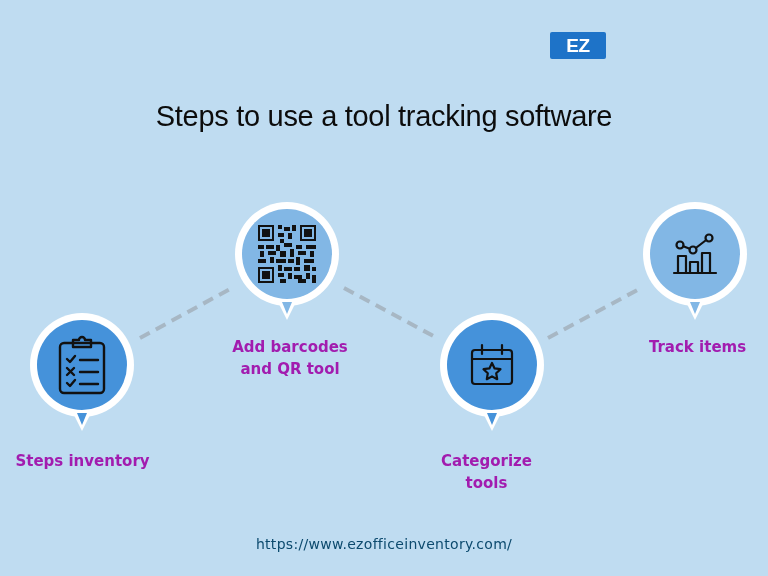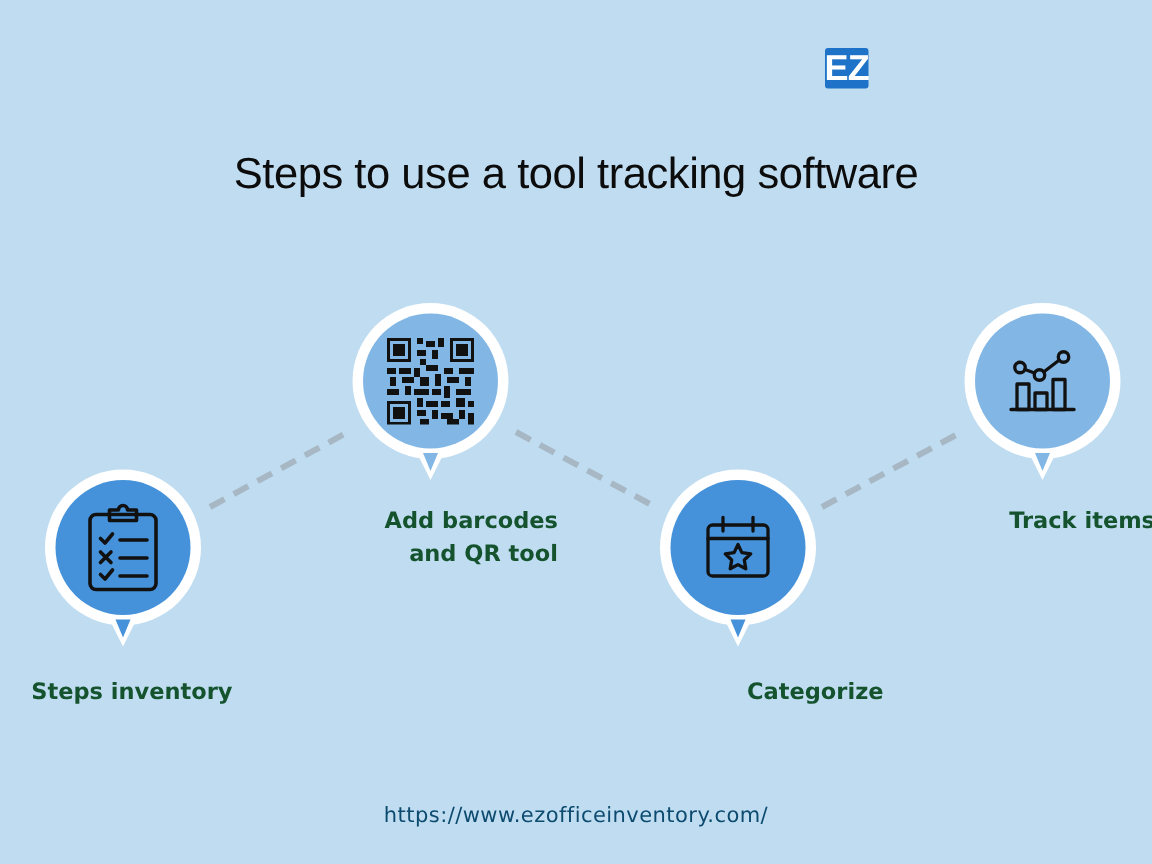--- a/index.html
+++ b/index.html
@@ -7,22 +7,22 @@
     width: 768px; height: 576px; overflow: hidden;
     background: #bfdcf1;
     position: relative;
     font-family: "DejaVu Sans", sans-serif;
   }
   .logo {
     position: absolute; left: 550px; top: 32px;
     display: flex; align-items: center; gap: 6px;
   }
   .logo-badge {
-    width: 29px; height: 27px; background: #1e73c8; color: #fff;
-    font-family: "Liberation Sans", sans-serif; font-weight: bold; font-size: 24px;
+    width: 56px; height: 27px; background: #1e73c8; color: #fff;
+    font-family: "Liberation Sans", sans-serif; font-weight: bold; font-size: 19px;
     display: flex; align-items: center; justify-content: center; border-radius: 2px;
     letter-spacing: -0.5px;
   }
   .logo-text {
     color: #1e73c8; font-family: "DejaVu Sans", sans-serif; font-size: 17px; font-weight: 500;
   }
   .title {
     position: absolute; left: 0; right: 0; top: 100px; text-align: center;
     font-family: "Liberation Sans", sans-serif; font-weight: normal; font-size: 29px;
     color: #0c0c0c; letter-spacing: -0.3px;
@@ -44,23 +44,23 @@
   .node .tail-inner {
     position: absolute; left: 47px; bottom: -8px; width: 0; height: 0;
     border-left: 5px solid transparent; border-right: 5px solid transparent;
     border-top: 12px solid;
   }
   .dark { background: #4592da; }
   .dark-t { border-top-color: #4592da !important; }
   .light { background: #82b7e5; }
   .light-t { border-top-color: #82b7e5 !important; }
   .label {
-    position: absolute; text-align: right;
+    position: absolute; text-align: center;
     font-family: "DejaVu Sans", sans-serif; font-weight: bold; font-size: 15px;
-    color: #14532d; line-height: 22px;
+    color: #a21caf; line-height: 22px;
   }
   .url {
     position: absolute; left: 0; right: 0; top: 536px; text-align: center;
     font-family: "DejaVu Sans", sans-serif; font-size: 14px; color: #0c4a6e;
     letter-spacing: 0.3px;
   }
 </style>
 </head>
 <body>
 
@@ -187,18 +187,19 @@
       </g>
     </svg>
   </div>
 </div>
 
 <div class="label" style="left:10px; width:145px; top:450px;">Steps inventory</div>
 <div class="label" style="left:208px; width:164px; top:336px;">
   <div>Add barcodes</div>
   <div>and QR tool</div>
 </div>
-<div class="label" style="left:444px; width:145px; top:450px;">
+<div class="label" style="left:414px; width:145px; top:450px;">
   <div>Categorize</div>
+  <div>tools</div>
 </div>
 <div class="label" style="left:625px; width:145px; top:336px;">Track items</div>
 
 <div class="url">https://www.ezofficeinventory.com/</div>
 
 </body></html>

